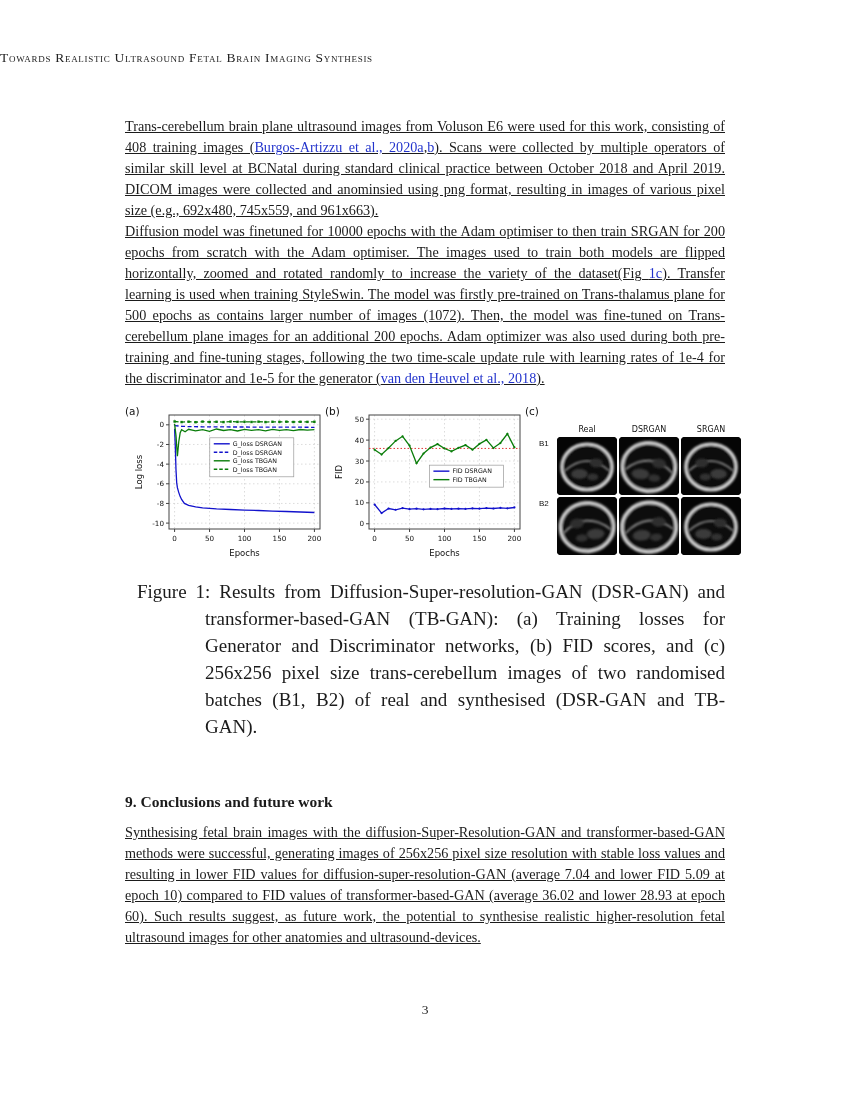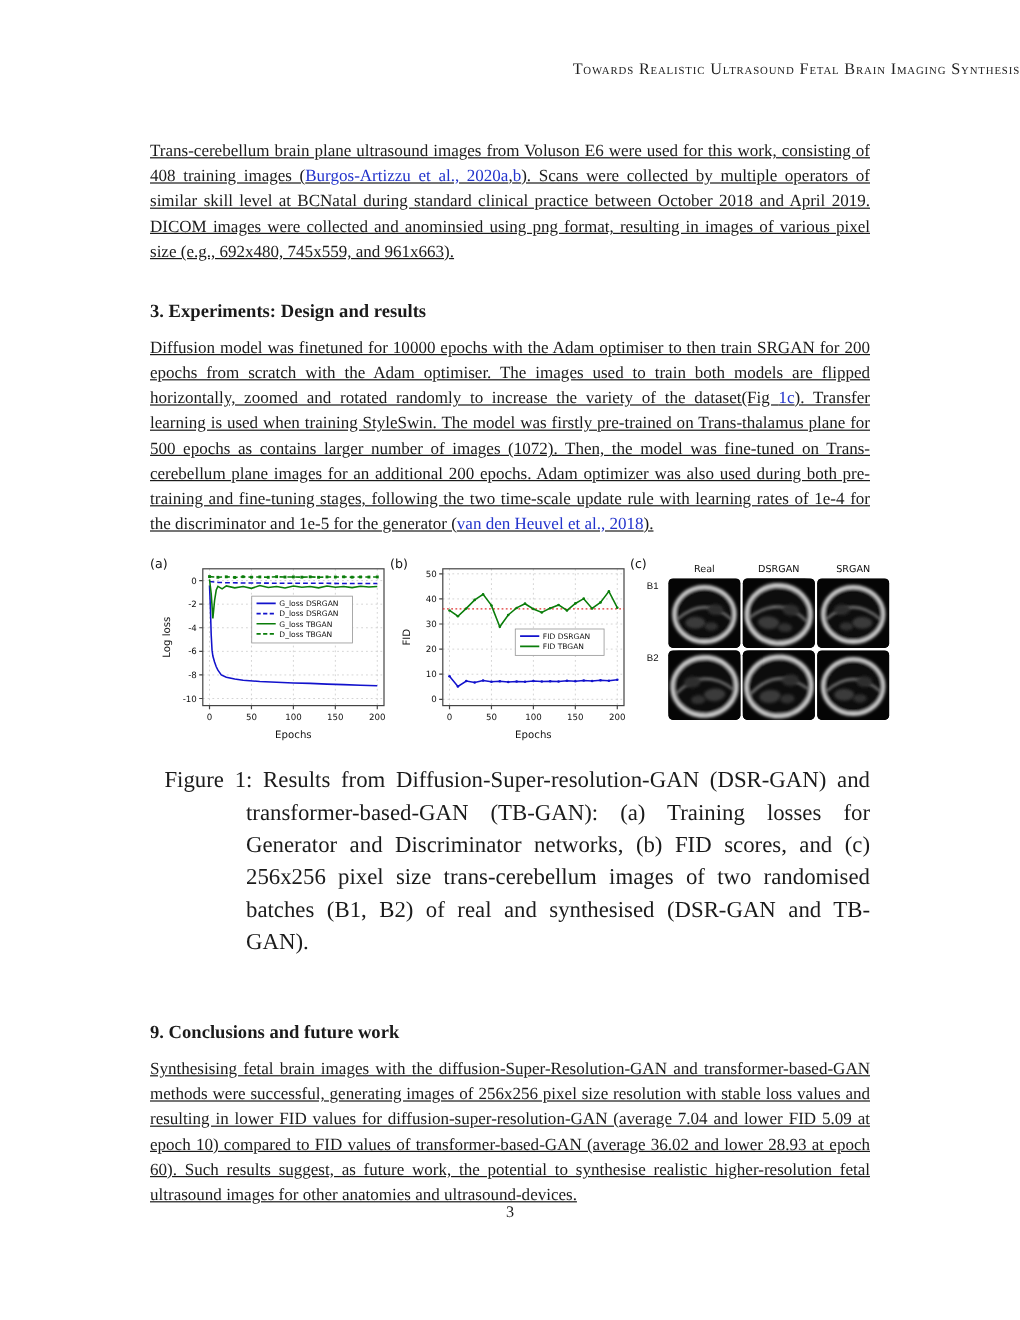--- a/index.html
+++ b/index.html
@@ -3,39 +3,39 @@
 <meta charset="utf-8">
 <style>
   * { box-sizing: border-box; }
   body { margin: 0; background: #ffffff; }
   .page {
     position: relative; width: 850px; height: 1100px; background: #fff;
     font-family: "Liberation Serif", serif; color: #1b1b1b; overflow: hidden;
   }
   .running-head {
     position: absolute; top: 50px; left: 0; width: 100%;
-    text-align: right; font-variant: small-caps; letter-spacing: 0.7px;
+    text-align: left; font-variant: small-caps; letter-spacing: 0.7px;
     font-size: 13.5px; color: #222;
   }
   .content { position: absolute; left: 125px; top: 116px; width: 600px; }
   .sec-heading { font-size: 15.5px; font-weight: bold; margin: 30px 0 11px 0; }
   .sec-heading.first { margin-top: 0; }
   .body-para { font-size: 14.2px; line-height: 1.48; text-align: justify; margin: 0; text-decoration: underline; }
   .cite-link { color: var(--link, #2233cc); text-decoration: none; cursor: pointer; }
 
   .figure-block { margin: 18px 0 0 0; }
   .fig-row { display: flex; justify-content: space-between; align-items: flex-start; }
   .panel { position: relative; }
   .panel-tag {
     position: absolute; top: -2px; left: 0; font-family: "DejaVu Sans", sans-serif;
     font-size: 10.5px; color: #111;
   }
   .chart-svg { display: block; margin-left: 8px; font-family: "DejaVu Sans", sans-serif; }
 
-  .panel-c-inner { margin-left: 14px; margin-top: 4px; }
+  .panel-c-inner { margin-left: 14px; margin-top: 18px; }
   .usgrid {
     display: grid; grid-template-columns: 16px 60px 60px 60px;
     gap: 2px; align-items: start;
   }
   .uscol {
     font-family: "DejaVu Sans", sans-serif; font-size: 8px; color: #111;
     text-align: center; padding-bottom: 1px;
   }
   .usrow {
     font-family: Liberation Sans, sans-serif; font-size: 8px; color: #111;
@@ -79,21 +79,20 @@
 </svg>
 
 <div class="page">
 
   <div class="running-head">Towards Realistic Ultrasound Fetal Brain Imaging Synthesis</div>
 
   <div class="content">
 
     <p class="body-para"><span>Trans-cerebellum brain plane ultrasound images from Voluson E6 were used for this work, consisting of 408 training images (</span><a class="cite-link">Burgos-Artizzu et al., 2020a</a><span>,</span><a class="cite-link">b</a><span>). Scans were collected by multiple operators of similar skill level at BCNatal during standard clinical practice between October 2018 and April 2019. DICOM images were collected and anominsied using png format, resulting in images of various pixel size (e.g., 692x480, 745x559, and 961x663).</span></p>
 
-    <h3 class="sec-heading">3. Experiments: Design and results</h3>
     <p class="body-para"><span>Diffusion model was finetuned for 10000 epochs with the Adam optimiser to then train SRGAN for 200 epochs from scratch with the Adam optimiser. The images used to train both models are flipped horizontally, zoomed and rotated randomly to increase the variety of the dataset(Fig </span><a class="cite-link">1c</a><span>). Transfer learning is used when training StyleSwin. The model was firstly pre-trained on Trans-thalamus plane for 500 epochs as contains larger number of images (1072). Then, the model was fine-tuned on Trans-cerebellum plane images for an additional 200 epochs. Adam optimizer was also used during both pre-training and fine-tuning stages, following the two time-scale update rule with learning rates of 1e-4 for the discriminator and 1e-5 for the generator  (</span><a class="cite-link">van den Heuvel et al., 2018</a><span>).</span></p>
 
     <figure class="figure-block" style="margin-left:0;margin-right:0;">
       <div class="fig-row">
 
         <div class="panel">
           <span class="panel-tag">(a)</span>
           <svg class="chart-svg" width="192" height="152">
               <line x1="41.592592592592595" y1="8" x2="41.592592592592595" y2="122" stroke="#c4c4c4" stroke-width="0.6" stroke-dasharray="1.5 2.5"></line>
               <line x1="76.5462962962963" y1="8" x2="76.5462962962963" y2="122" stroke="#c4c4c4" stroke-width="0.6" stroke-dasharray="1.5 2.5"></line>

